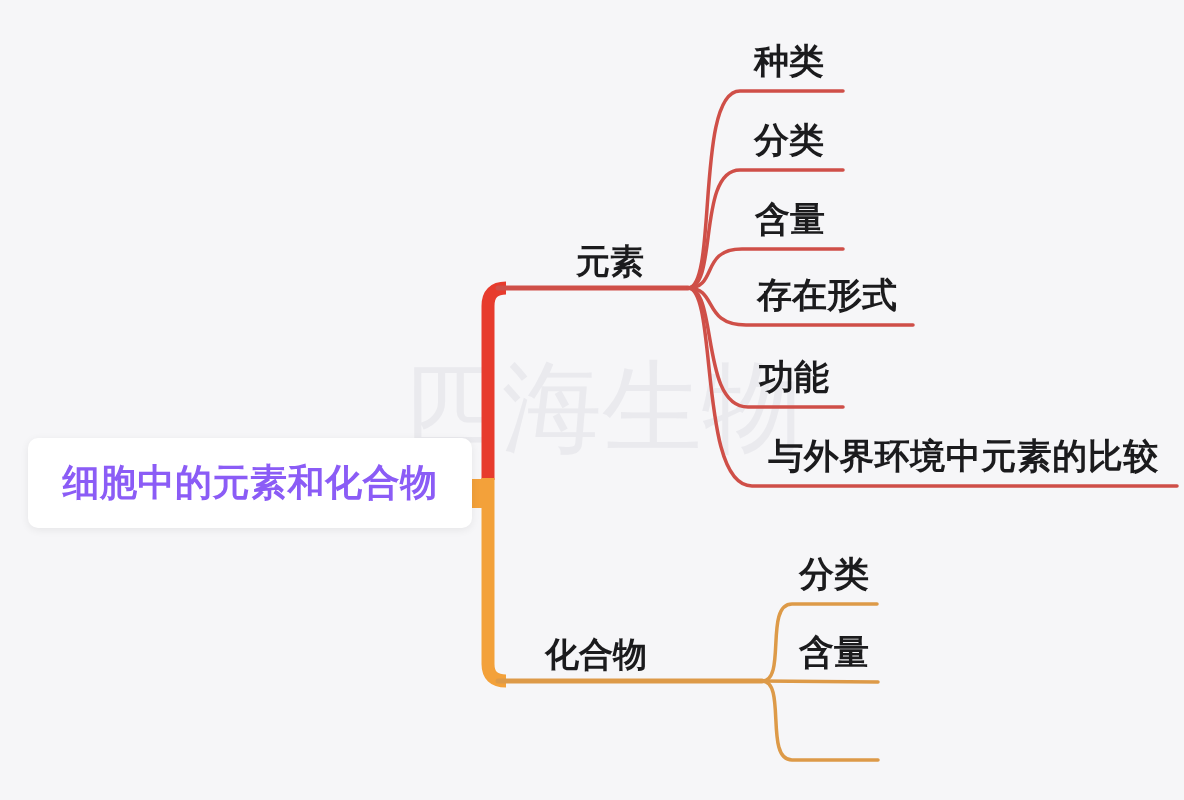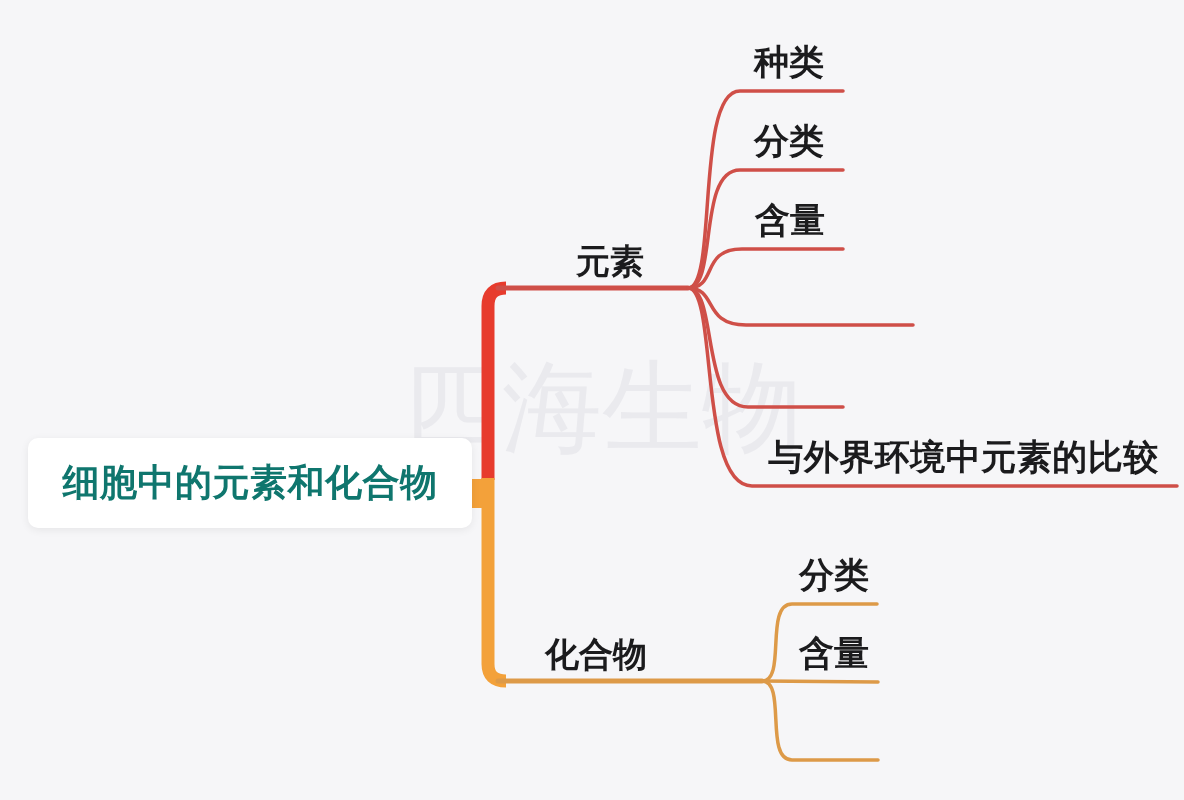--- a/index.html
+++ b/index.html
@@ -26,36 +26,37 @@
   svg.connectors { position: absolute; inset: 0; z-index: 1; }
 
   .node-label {
     position: absolute;
     z-index: 2;
     font-weight: 800;
     color: #1b1b1d;
     text-align: center;
     white-space: nowrap;
     line-height: 1.1;
+    font-family: Liberation Serif, serif;
   }
 
   .root-node {
     position: absolute;
     left: 28px; top: 438px;
     width: 444px; height: 90px;
     background: #ffffff;
     border-radius: 10px;
     box-shadow: 0 2px 8px rgba(0,0,0,0.07);
     display: flex;
     align-items: center;
     justify-content: center;
     z-index: 2;
     font-weight: 800;
     font-size: 37px;
-    color: #0f766e;
+    color: #8b5cf6;
     letter-spacing: 0.5px;
     white-space: nowrap;
   }
 
   .branch-label { font-size: 34px; margin-top: 22px; }
   .child-label  { font-size: 35px; padding-bottom: 10px; }
 
   
   .lbl-elements   { left: 545px; bottom: 520px; width: 130px; }
   .lbl-compounds  { left: 521px; bottom: 127px; width: 150px; }
@@ -105,18 +106,20 @@
   </svg>
 
   <div class="root-node">细胞中的元素和化合物</div>
 
   <div class="node-label branch-label lbl-elements">元素</div>
   <div class="node-label branch-label lbl-compounds">化合物</div>
 
   <div class="node-label child-label lbl-e0">种类</div>
   <div class="node-label child-label lbl-e1">分类</div>
   <div class="node-label child-label lbl-e2">含量</div>
+  <div class="node-label child-label lbl-e3">存在形式</div>
+  <div class="node-label child-label lbl-e4">功能</div>
   <div class="node-label child-label lbl-e5">与外界环境中元素的比较</div>
 
   <div class="node-label child-label lbl-c0">分类</div>
   <div class="node-label child-label lbl-c1">含量</div>
 
 </div>
 
 </body></html>

